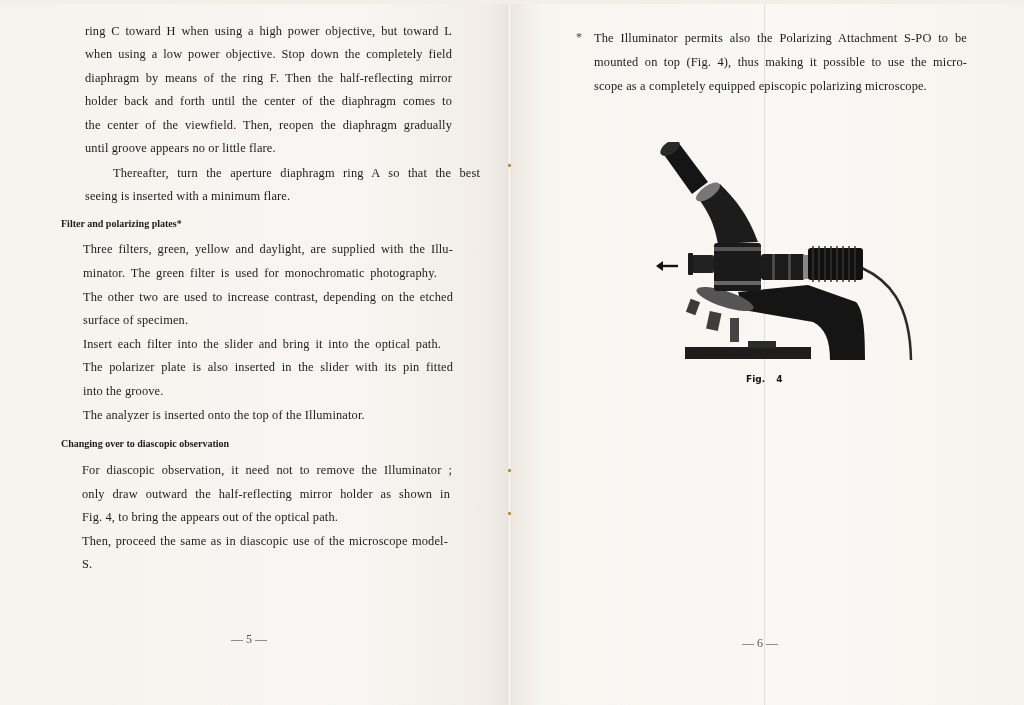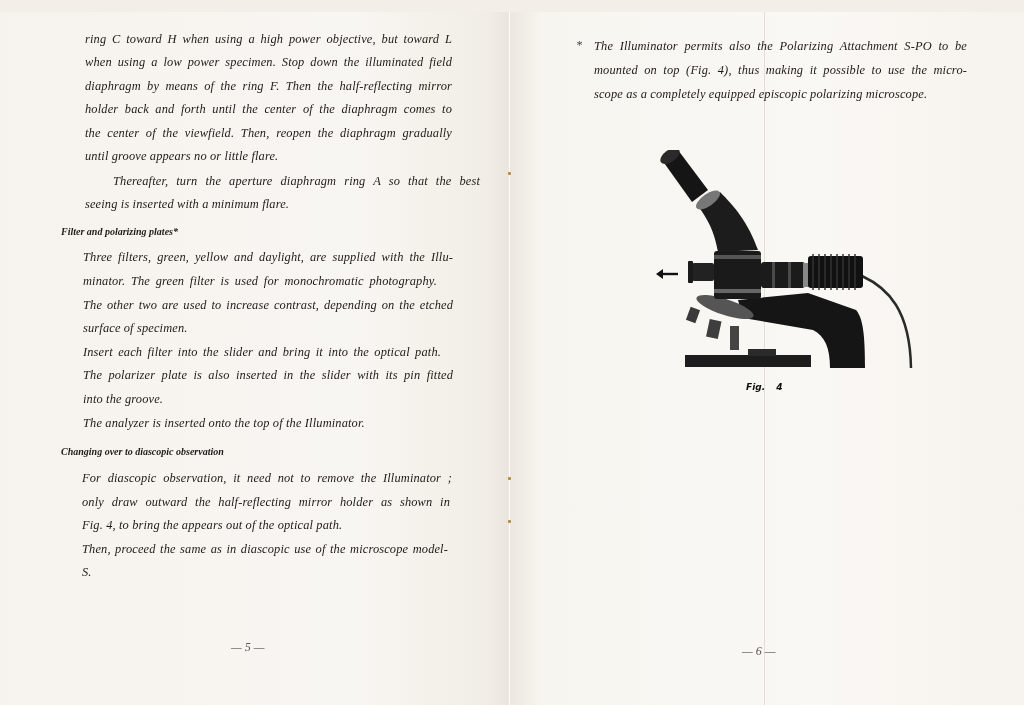--- a/index.html
+++ b/index.html
@@ -3,21 +3,21 @@
 <meta charset="utf-8">
 <style>
   html, body { margin: 0; padding: 0; }
   body {
     width: 1024px; height: 705px; overflow: hidden;
     background: #f3efe8;
     font-family: "Liberation Serif", "DejaVu Serif", serif;
     color: #1e1b18;
     position: relative;
   }
-  .spread { position: absolute; left: 0; top: 12px; width: 1024px; height: 618px; font-style: italic; }
+  .spread { position: absolute; left: 0; top: 4px; width: 1024px; height: 618px; }
   .page {
     position: absolute; top: 0; height: 705px;
   }
   .page-left {
     left: 0; width: 510px;
     background: linear-gradient(90deg, #f6f3ee 0%, #f8f6f2 70%, #f1ede6 96%, #e9e4dc 100%);
   }
   .page-right {
     left: 510px; width: 514px;
     background: linear-gradient(90deg, #ece7df 0%, #f7f5f0 6%, #faf8f4 60%, #f6f3ee 100%);
@@ -55,21 +55,21 @@
   }
 </style>
 </head>
 <body>
 
 <div class="spread">
 
   <div class="page page-left">
     <div class="text-block" style="left:85px; top:0; width:367px;">
       <div class="line" style="top:20px;  width:367px;">ring C toward H  when using a high power objective, but toward L</div>
-      <div class="line" style="top:43px;  width:367px;">when using a low power specimen.  Stop down the illuminated field</div>
+      <div class="line" style="top:43px;  width:367px;">when using a low power objective.  Stop down the completely field</div>
       <div class="line" style="top:67px;  width:367px;">diaphragm by means of the ring F.  Then the half-reflecting mirror</div>
       <div class="line" style="top:90px;  width:367px;">holder back and forth until the center of the diaphragm comes to</div>
       <div class="line" style="top:114px; width:367px;">the center of the viewfield.  Then, reopen the diaphragm gradually</div>
       <div class="line last" style="top:137px;">until groove appears no or little flare.</div>
       <div class="line" style="top:162px; width:367px;margin-left:28px;">Thereafter, turn the aperture diaphragm ring A so that the best</div>
       <div class="line last" style="top:185px;">seeing is inserted with a minimum flare.</div>
     </div>
 
     <div class="heading" style="left:61px; top:214px;">Filter and polarizing plates*</div>
     <div class="text-block" style="left:83px; top:0; width:370px;">

